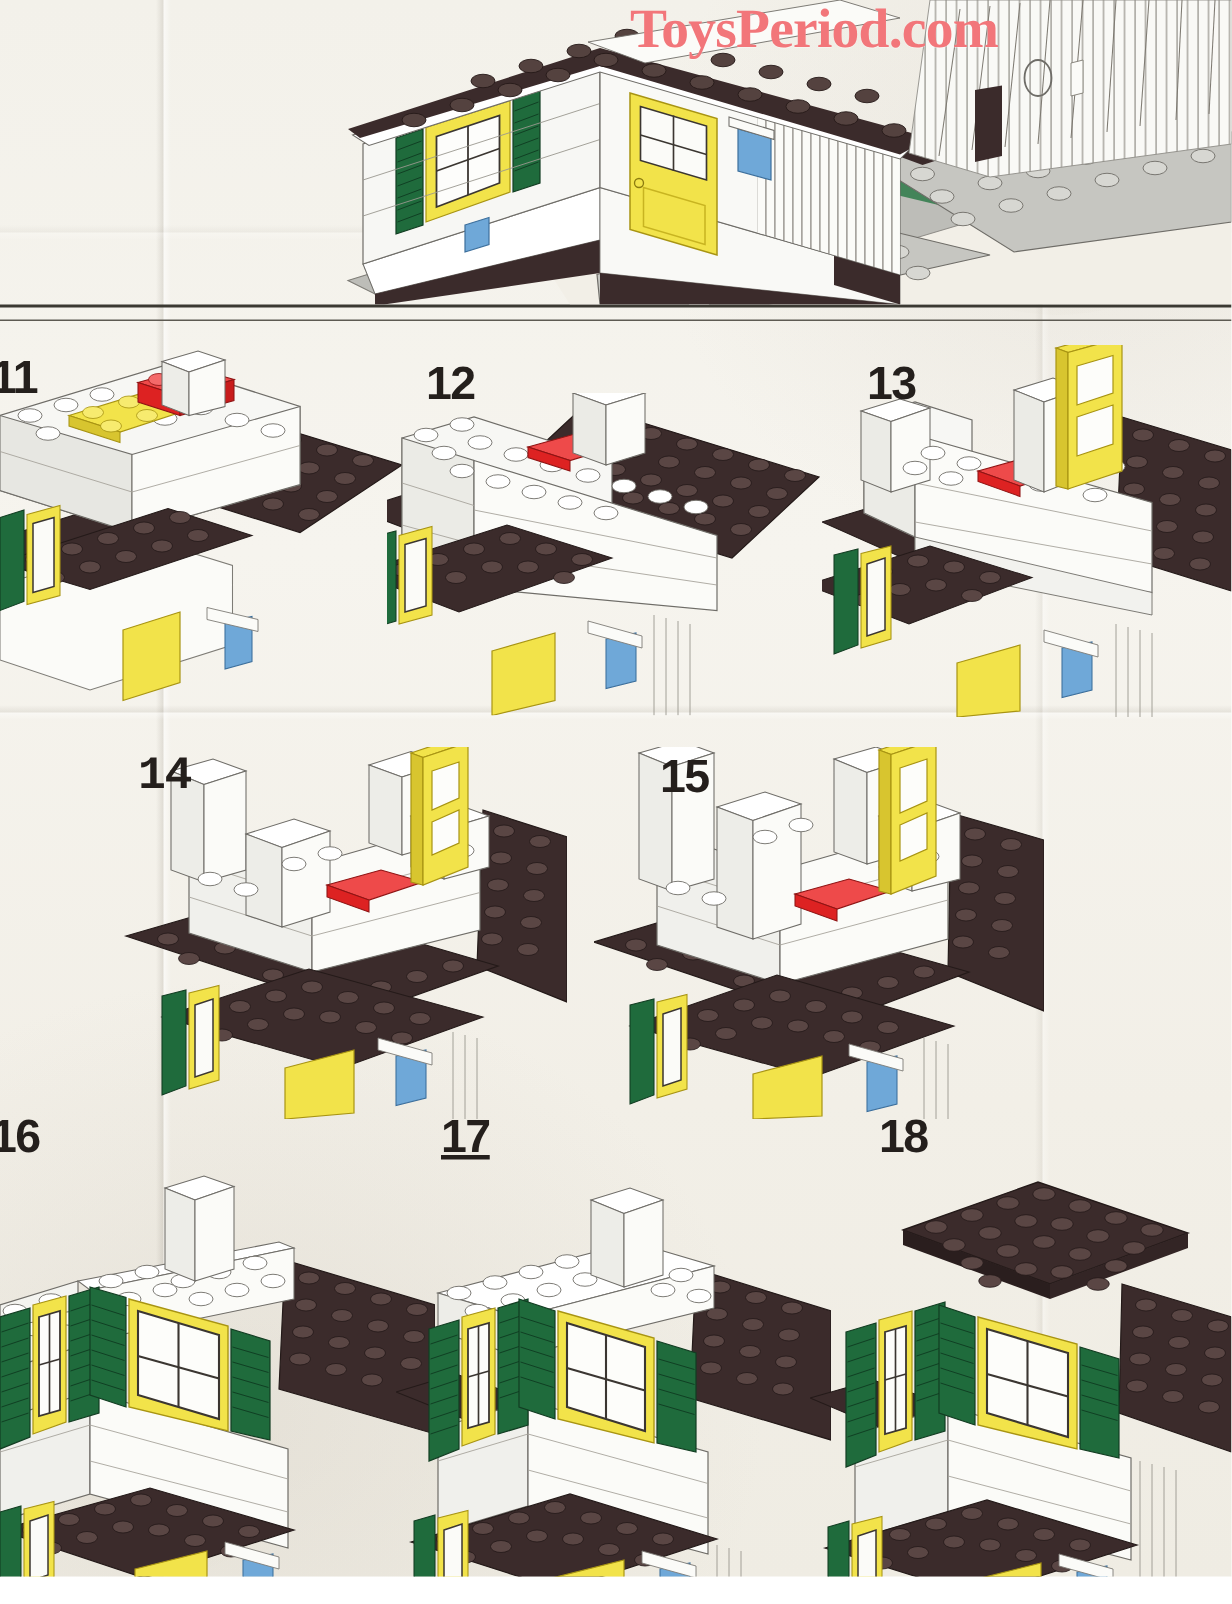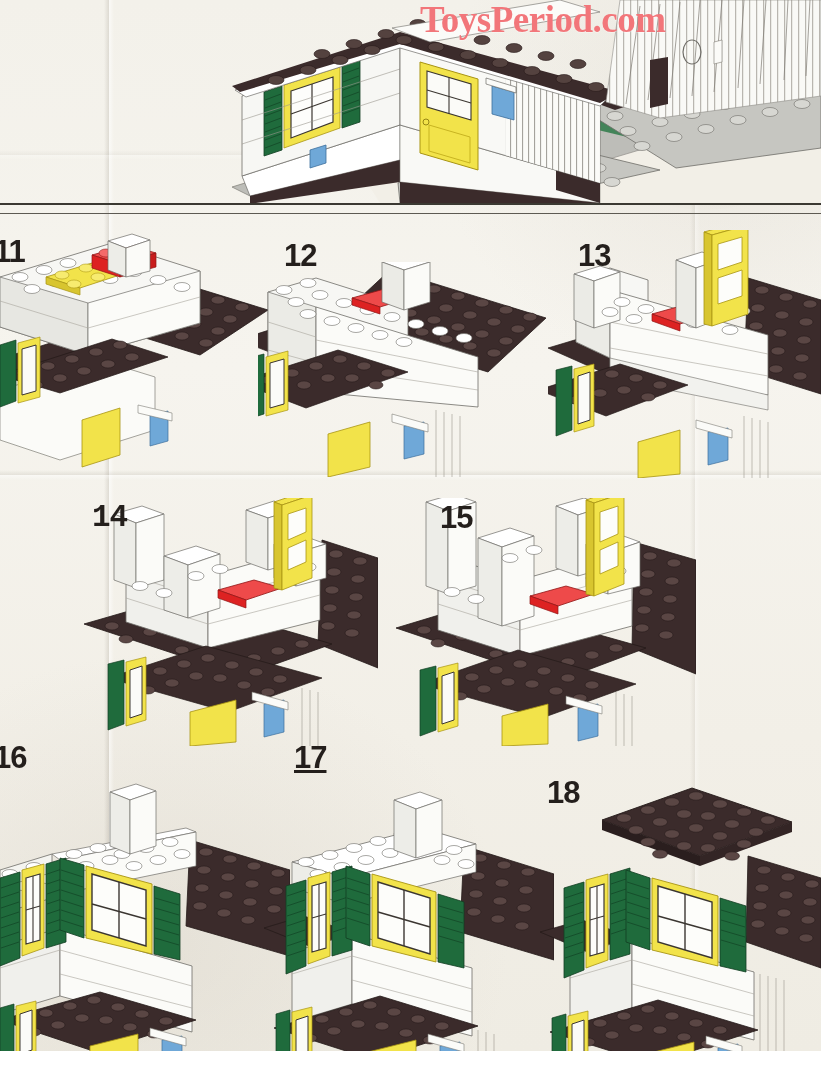--- a/index.html
+++ b/index.html
@@ -733,21 +733,21 @@
       <g stroke="#9a978f" stroke-width="0.6">
         <line x1="220" y1="194" x2="220" y2="248"></line>
           <line x1="228" y1="196" x2="228" y2="248"></line>
         <line x1="236" y1="198" x2="236" y2="248"></line>
       </g>
     </svg>
   </div>
 
   <div class="stepnum" style="left:-6px;top:742px;">16</div>
   <div class="stepnum" style="left:294px;top:742px;text-decoration:underline;">17</div>
-  <div class="stepnum" style="left:547px;top:742px;margin-top:35px;">18</div>
+  <div class="stepnum" style="left:586px;top:742px;">18</div>
 
   <div class="scene" style="left:0;top:770px;width:290px;height:299px;">
     <span class="lbl-hidden">Insert windows with green shutters into the yellow frames</span>
     <svg width="290" height="299" viewBox="0 0 290 299">
 
       <polygon points="190,70 290,100 290,186 186,156" fill="#3b2b2b" stroke="#241a19" stroke-width="0.8"></polygon>
       <g fill="#5a4644" stroke="#241a19" stroke-width="0.55">
         <ellipse cx="206" cy="82" rx="7" ry="4"></ellipse>
           <ellipse cx="230" cy="89" rx="7" ry="4"></ellipse>
         <ellipse cx="254" cy="96" rx="7" ry="4"></ellipse>

